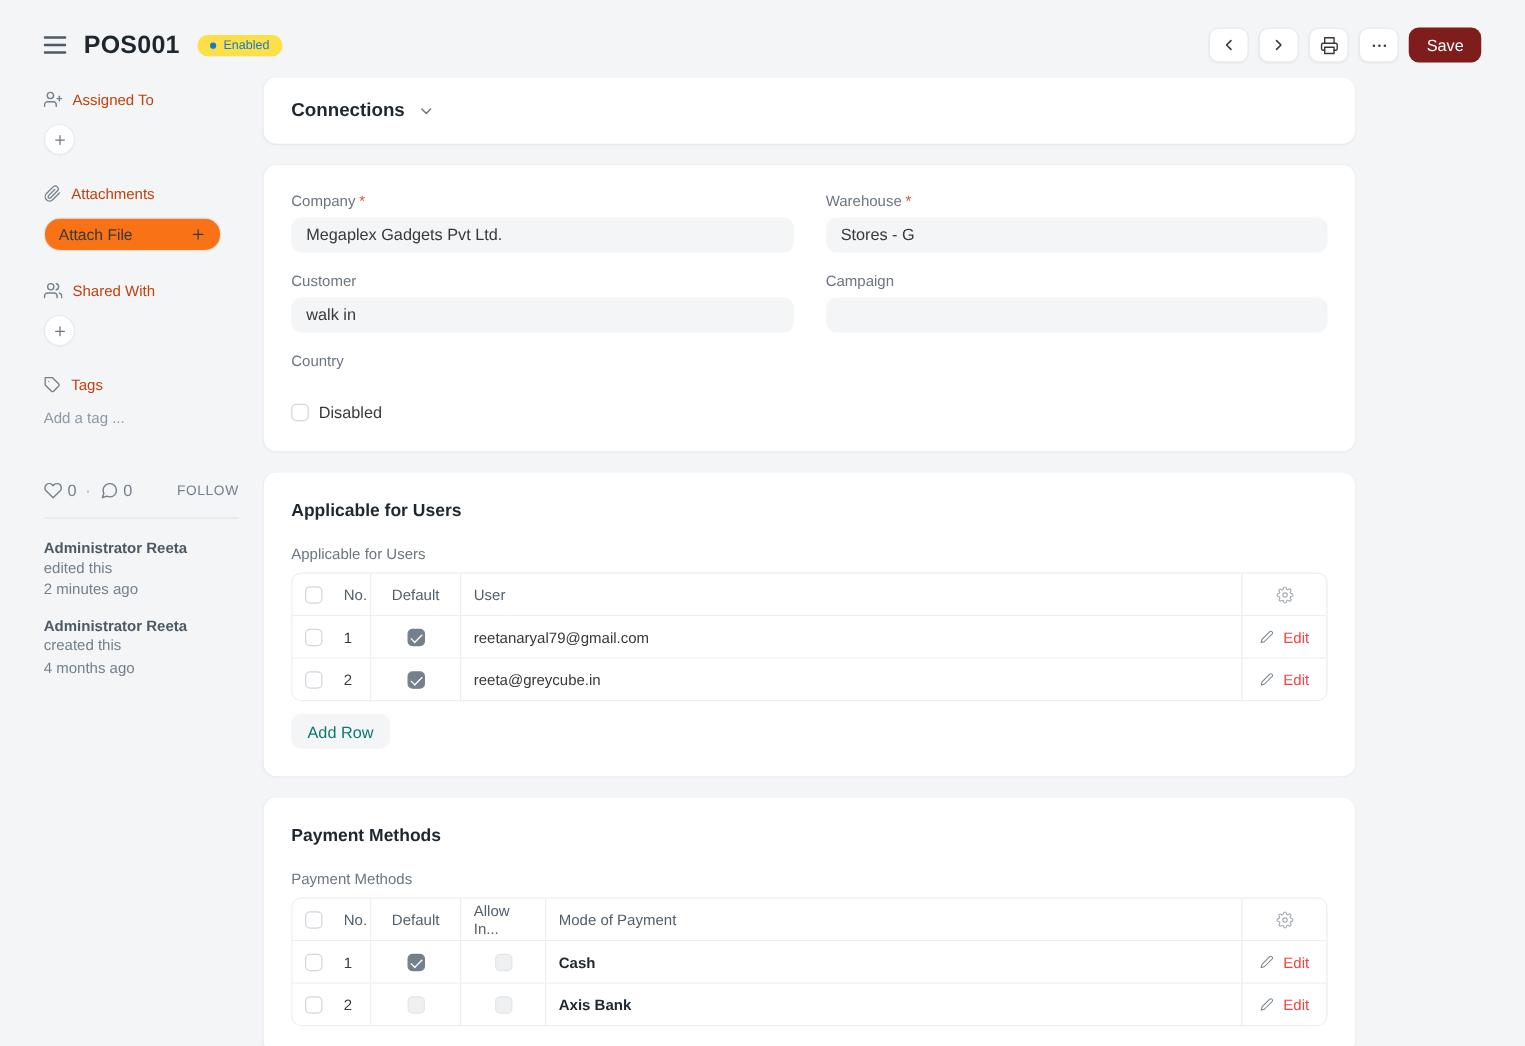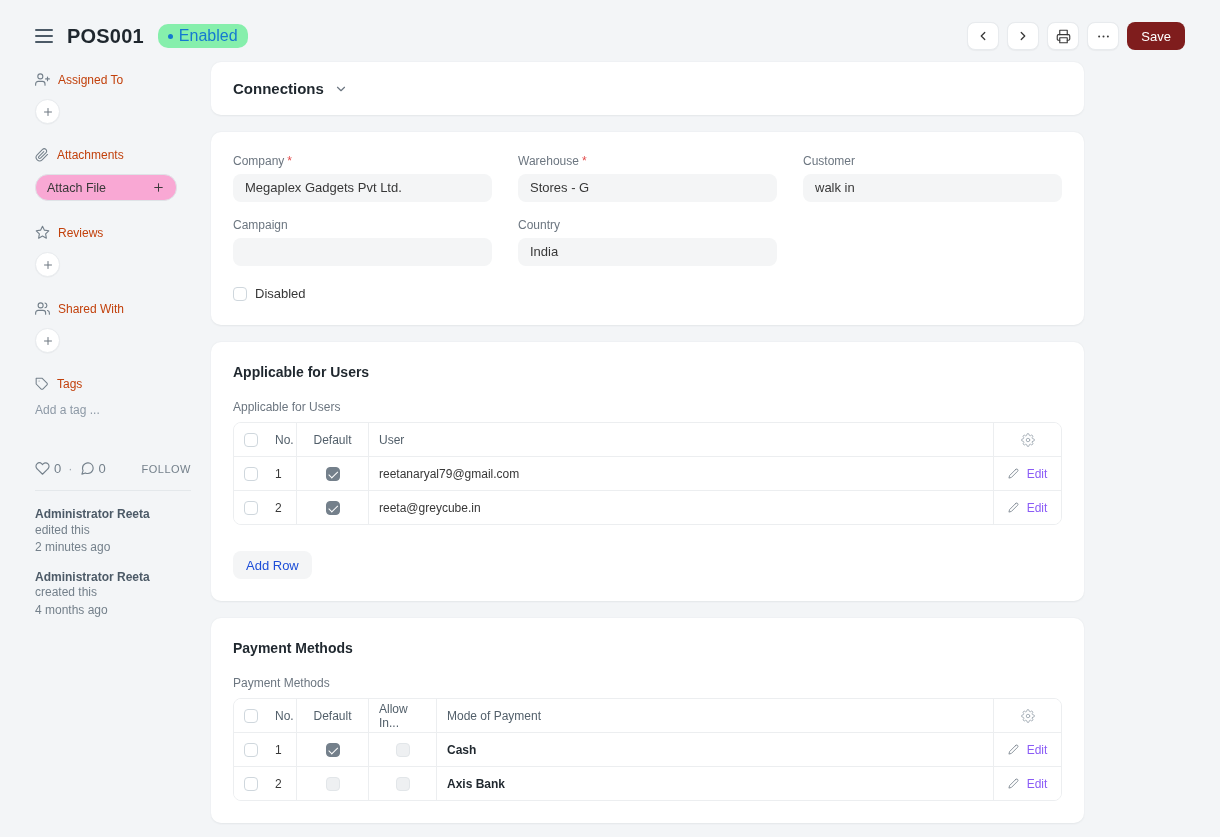--- a/index.html
+++ b/index.html
@@ -16,21 +16,21 @@
   
   .page-header {
     display:flex; align-items:center;
     padding:20px 35px 0 35px; height:52px;
   }
   .hamburger { width:18px; display:flex; flex-direction:column; gap:4px; cursor:pointer; }
   .hamburger span { height:2px; background:#4c5a67; border-radius:1px; }
   .doc-title { font-size:20px; font-weight:bold; color:#1f272e; margin-left:14px; letter-spacing:.2px; }
   .status-pill {
     margin-left:14px; display:inline-flex; align-items:center; gap:6px;
-    background:#86efac; color:#1579d0; font-size:16px;
+    background:#fde047; color:#1579d0; font-size:10px;
     padding:3px 10px; border-radius:10px;
   }
   .status-pill .dot { width:5px; height:5px; border-radius:50%; background:#1579d0; }
   .header-actions { margin-left:auto; display:flex; align-items:center; gap:8px; }
   .icon-btn {
     width:32px; height:28px; background:#fff; border:1px solid #e8ebee;
     border-radius:8px; display:flex; align-items:center; justify-content:center;
     color:#383838; cursor:pointer; box-shadow:0 .5px 1px rgba(0,0,0,.04);
   }
   .primary-btn {
@@ -47,21 +47,21 @@
   
   .sb-section { margin-bottom:24px; }
   .sb-head { display:flex; align-items:center; gap:8px; color:#c2410c; font-size:12px; margin-bottom:12px; }
   .sb-head svg { color:#74808b; }
   .round-add {
     width:25px; height:25px; border-radius:50%; background:#fff;
     border:1px solid #e8ebee; box-shadow:0 .5px 1px rgba(0,0,0,.05);
     display:flex; align-items:center; justify-content:center; color:#6c7680; cursor:pointer;
   }
   .attach-btn {
-    width:142px; height:27px; border:1px solid #dfe3e7; background:#f9a8d4;
+    width:142px; height:27px; border:1px solid #dfe3e7; background:#f97316;
     border-radius:13px; display:flex; align-items:center; justify-content:space-between;
     padding:0 11px; font-size:12.5px; color:#383838; cursor:pointer; font-family:inherit;
   }
   .add-tag { font-size:12px; color:#8d99a6; cursor:pointer; }
   .social-row { display:flex; align-items:center; margin:44px 0 0 0; color:#74808b; font-size:13px; }
   .social-row .cnt { margin-left:4px; }
   .social-row .sep { margin:0 7px; color:#a1abb4; }
   .follow { margin-left:auto; font-size:11px; letter-spacing:.5px; color:#74808b; cursor:pointer; }
   .sb-divider { border:none; border-top:1px solid #e4e8eb; margin:14px 0 16px 0; }
   .activity-item { font-size:12px; color:#74808b; line-height:1.3; margin-bottom:14px; width:150px; }
@@ -71,21 +71,21 @@
   
   .card {
     background:#fff; border-radius:10px; box-shadow:0 .5px 2px rgba(25,39,52,.07);
     margin-bottom:17px;
   }
   .connections-card { height:53px; display:flex; align-items:center; padding:0 22px; }
   .connections-card h2 { font-size:15px; font-weight:bold; color:#1f272e; }
   .conn-chevron { margin-left:10px; color:#6c7680; cursor:pointer; }
 
   .form-card { padding:22px 22px 24px 22px; }
-  .form-grid { display:grid; grid-template-columns:1fr 1fr 1fr; column-gap:26px; row-gap:16px; }
+  .form-grid { display:grid; grid-template-columns:1fr 1fr; column-gap:26px; row-gap:16px; }
   .field-label { font-size:12px; color:#6c7680; margin-bottom:6px; }
   .req { color:#e24c4c; margin-left:3px; }
   .control {
     height:28px; background:#f4f5f6; border-radius:8px; padding:6px 12px;
     font-size:13px; color:#383838; cursor:text; overflow:hidden; white-space:nowrap;
   }
   .checkbox-row { display:flex; align-items:center; gap:8px; margin-top:20px; cursor:pointer; }
   .checkbox-row .lbl { font-size:13px; color:#383838; }
 
   .cb {
@@ -113,26 +113,26 @@
   .tcell:last-child { border-right:none; }
   .thead .tcell { color:#525f6a; }
   .c-no { width:63px; gap:17px; }
   .c-default { width:72px; justify-content:center; }
   .c-allow { width:68px; justify-content:center; }
   .c-flex { flex:1; }
   .c-edit { width:67px; justify-content:center; color:#a1abb4; }
   .mode-bold { font-weight:bold; color:#1f272e; }
   .edit-btn {
     display:flex; align-items:center; gap:8px; background:none; border:none;
-    font-size:12px; color:#8b5cf6; cursor:pointer; font-family:inherit;
+    font-size:12px; color:#ef4444; cursor:pointer; font-family:inherit;
   }
   .edit-btn svg { color:#74808b; }
   .add-row-btn {
-    margin-top:26px; background:#f4f5f6; border:none; border-radius:8px;
-    height:28px; padding:0 13px; font-size:13px; color:#1d4ed8; cursor:pointer;
+    margin-top:10px; background:#f4f5f6; border:none; border-radius:8px;
+    height:28px; padding:0 13px; font-size:13px; color:#0f766e; cursor:pointer;
     font-family:inherit;
   }
   .gear { color:#a1abb4; cursor:pointer; }
 </style>
 </head>
 <body>
 
 <div class="page-header">
   <div class="hamburger">
       <span></span>
@@ -204,34 +204,20 @@
       </div>
       <button class="attach-btn">
         <span>Attach File</span>
         <svg width="13" height="13" viewBox="0 0 24 24" fill="none" stroke="currentColor" stroke-width="1.8" stroke-linecap="round">
             <line x1="12" y1="5" x2="12" y2="19"></line>
             <line x1="5" y1="12" x2="19" y2="12"></line>
           </svg>
       </button>
     </div>
 
-    <div class="sb-section">
-      <div class="sb-head">
-        <svg width="15" height="15" viewBox="0 0 24 24" fill="none" stroke="currentColor" stroke-width="1.8" stroke-linejoin="round">
-            <polygon points="12 2 15.09 8.26 22 9.27 17 14.14 18.18 21.02 12 17.77 5.82 21.02 7 14.14 2 9.27 8.91 8.26 12 2"></polygon>
-          </svg>
-        <span>Reviews</span>
-      </div>
-      <div class="round-add">
-        <svg width="12" height="12" viewBox="0 0 24 24" fill="none" stroke="currentColor" stroke-width="2" stroke-linecap="round">
-            <line x1="12" y1="5" x2="12" y2="19"></line>
-            <line x1="5" y1="12" x2="19" y2="12"></line>
-          </svg>
-      </div>
-    </div>
 
     <div class="sb-section">
       <div class="sb-head">
         <svg width="15" height="15" viewBox="0 0 24 24" fill="none" stroke="currentColor" stroke-width="1.8" stroke-linecap="round" stroke-linejoin="round">
             <path d="M17 21v-2a4 4 0 0 0-4-4H5a4 4 0 0 0-4 4v2"></path>
             <circle cx="9" cy="7" r="4"></circle>
             <path d="M23 21v-2a4 4 0 0 0-3-3.87"></path>
             <path d="M16 3.13a4 4 0 0 1 0 7.75"></path>
           </svg>
         <span>Shared With</span>
@@ -304,21 +290,20 @@
         <div class="field">
           <div class="field-label"><span>Customer</span></div>
           <div class="control">walk in</div>
         </div>
         <div class="field">
           <div class="field-label"><span>Campaign</span></div>
           <div class="control"></div>
         </div>
         <div class="field">
           <div class="field-label"><span>Country</span></div>
-          <div class="control">India</div>
         </div>
       </div>
       <div class="checkbox-row">
         <span class="cb"></span>
         <span class="lbl">Disabled</span>
       </div>
     </div>
 
     <div class="card section-card">
       <div class="section-title">Applicable for Users</div>

